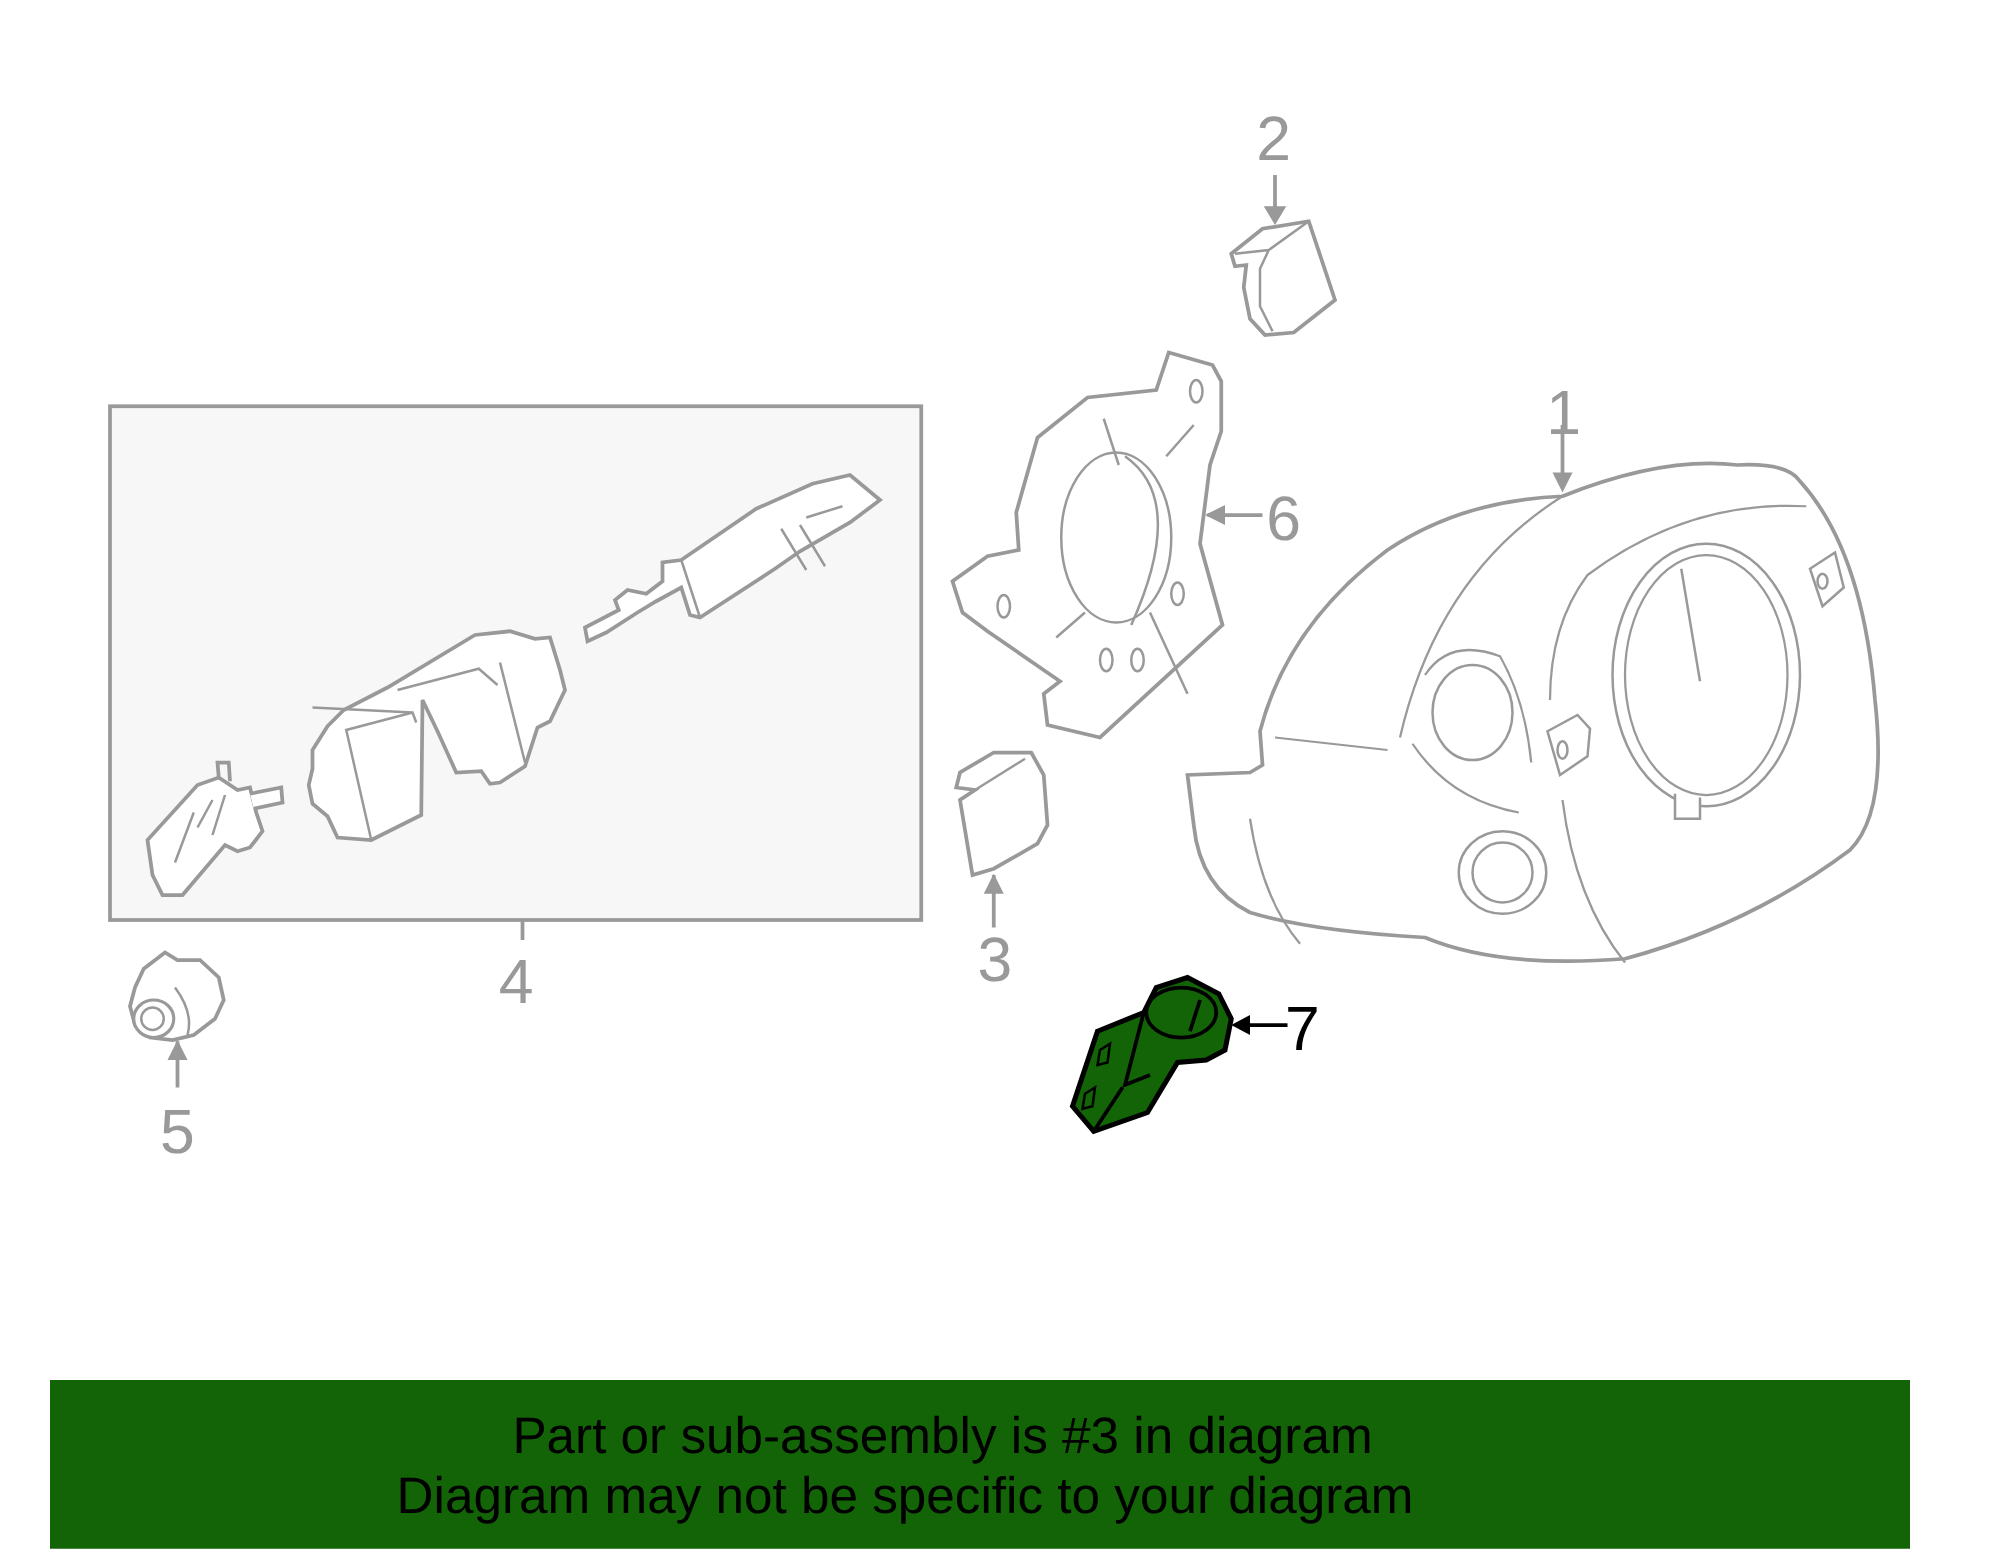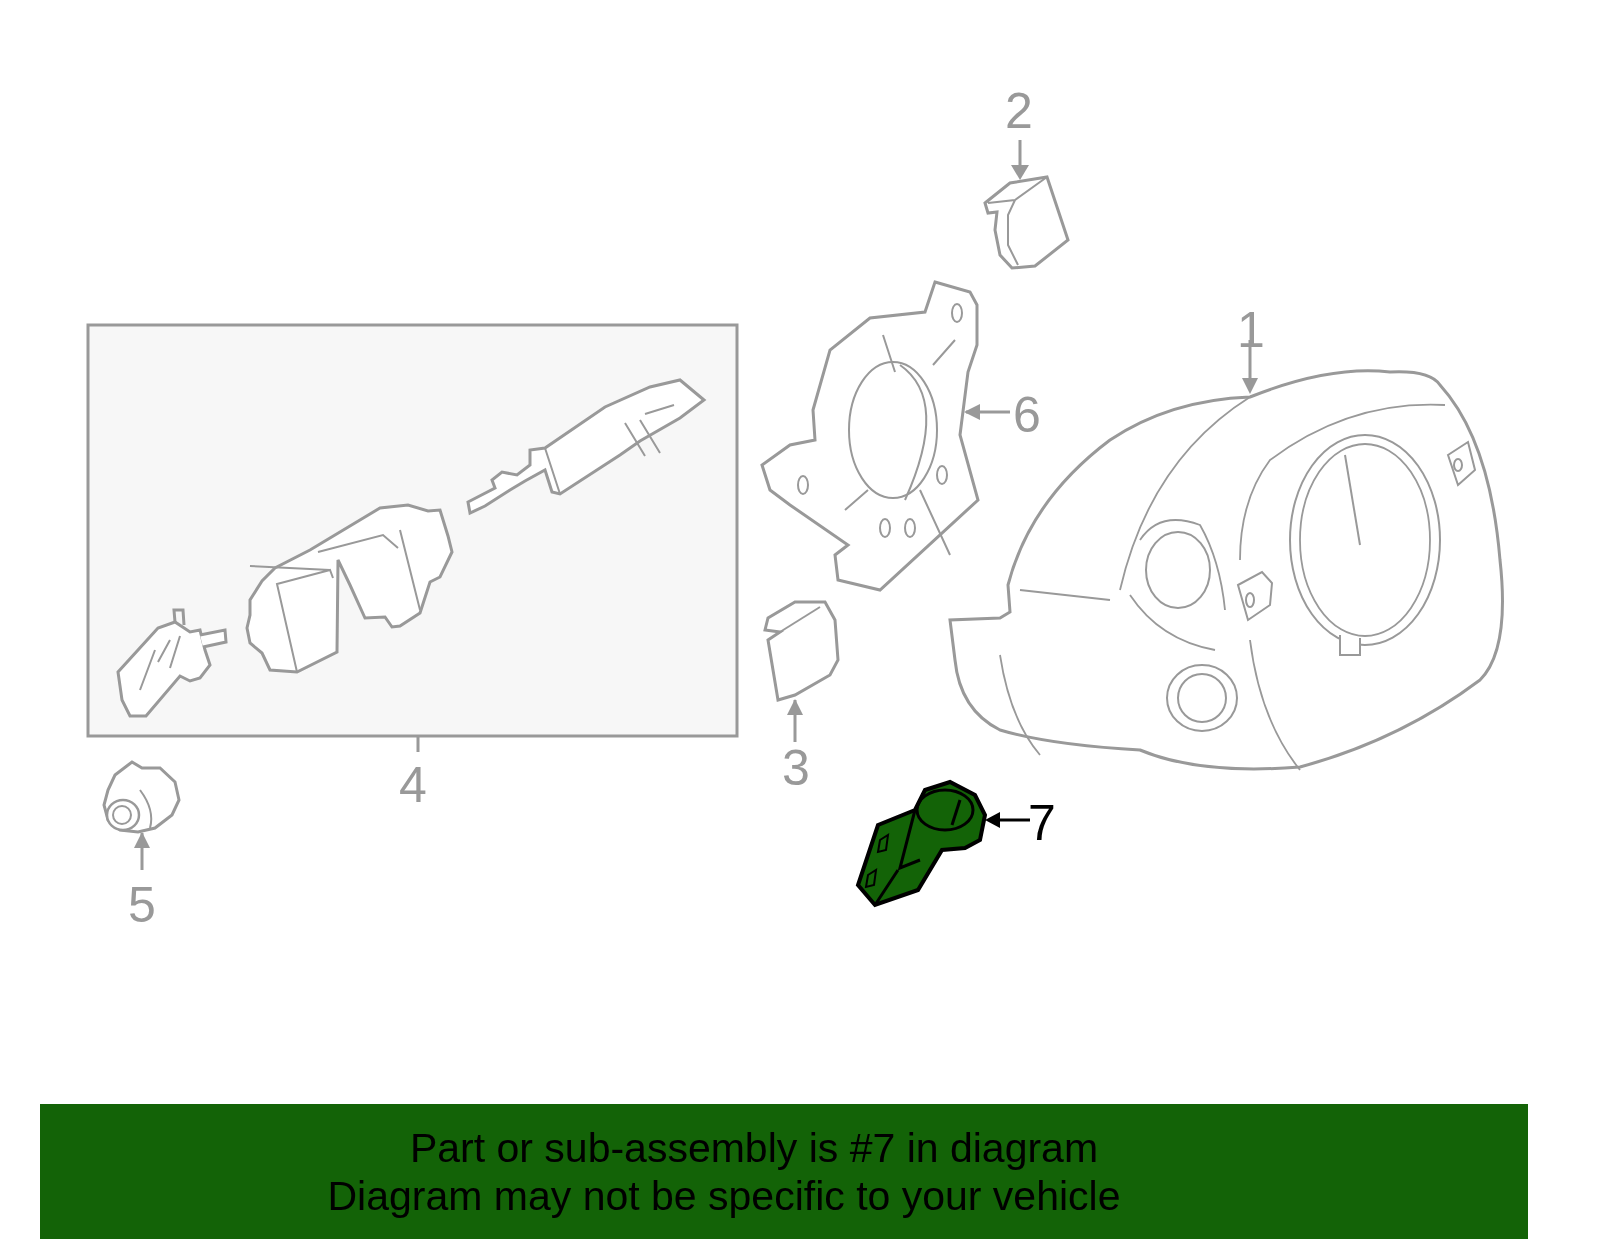--- a/index.html
+++ b/index.html
@@ -106,15 +106,15 @@
 
 <div class="callout" style="left:1005px;top:86px;">2</div>
 <div class="callout" style="left:1237px;top:305px;">1</div>
 <div class="callout" style="left:1013px;top:390px;">6</div>
 <div class="callout" style="left:782px;top:743px;">3</div>
 <div class="callout" style="left:399px;top:760px;">4</div>
 <div class="callout" style="left:128px;top:880px;">5</div>
 <div class="callout active" style="left:1028px;top:798px;">7</div>
 
 <div id="banner">
-  <div class="line l1">Part or sub-assembly is #7 in diagram</div>
-  <div class="line l2">Diagram may not be specific to your vehicle</div>
+  <div class="line l1">Part or sub-assembly is #3 in diagram</div>
+  <div class="line l2">Diagram may not be specific to your diagram</div>
 </div>
 
 </body></html>

